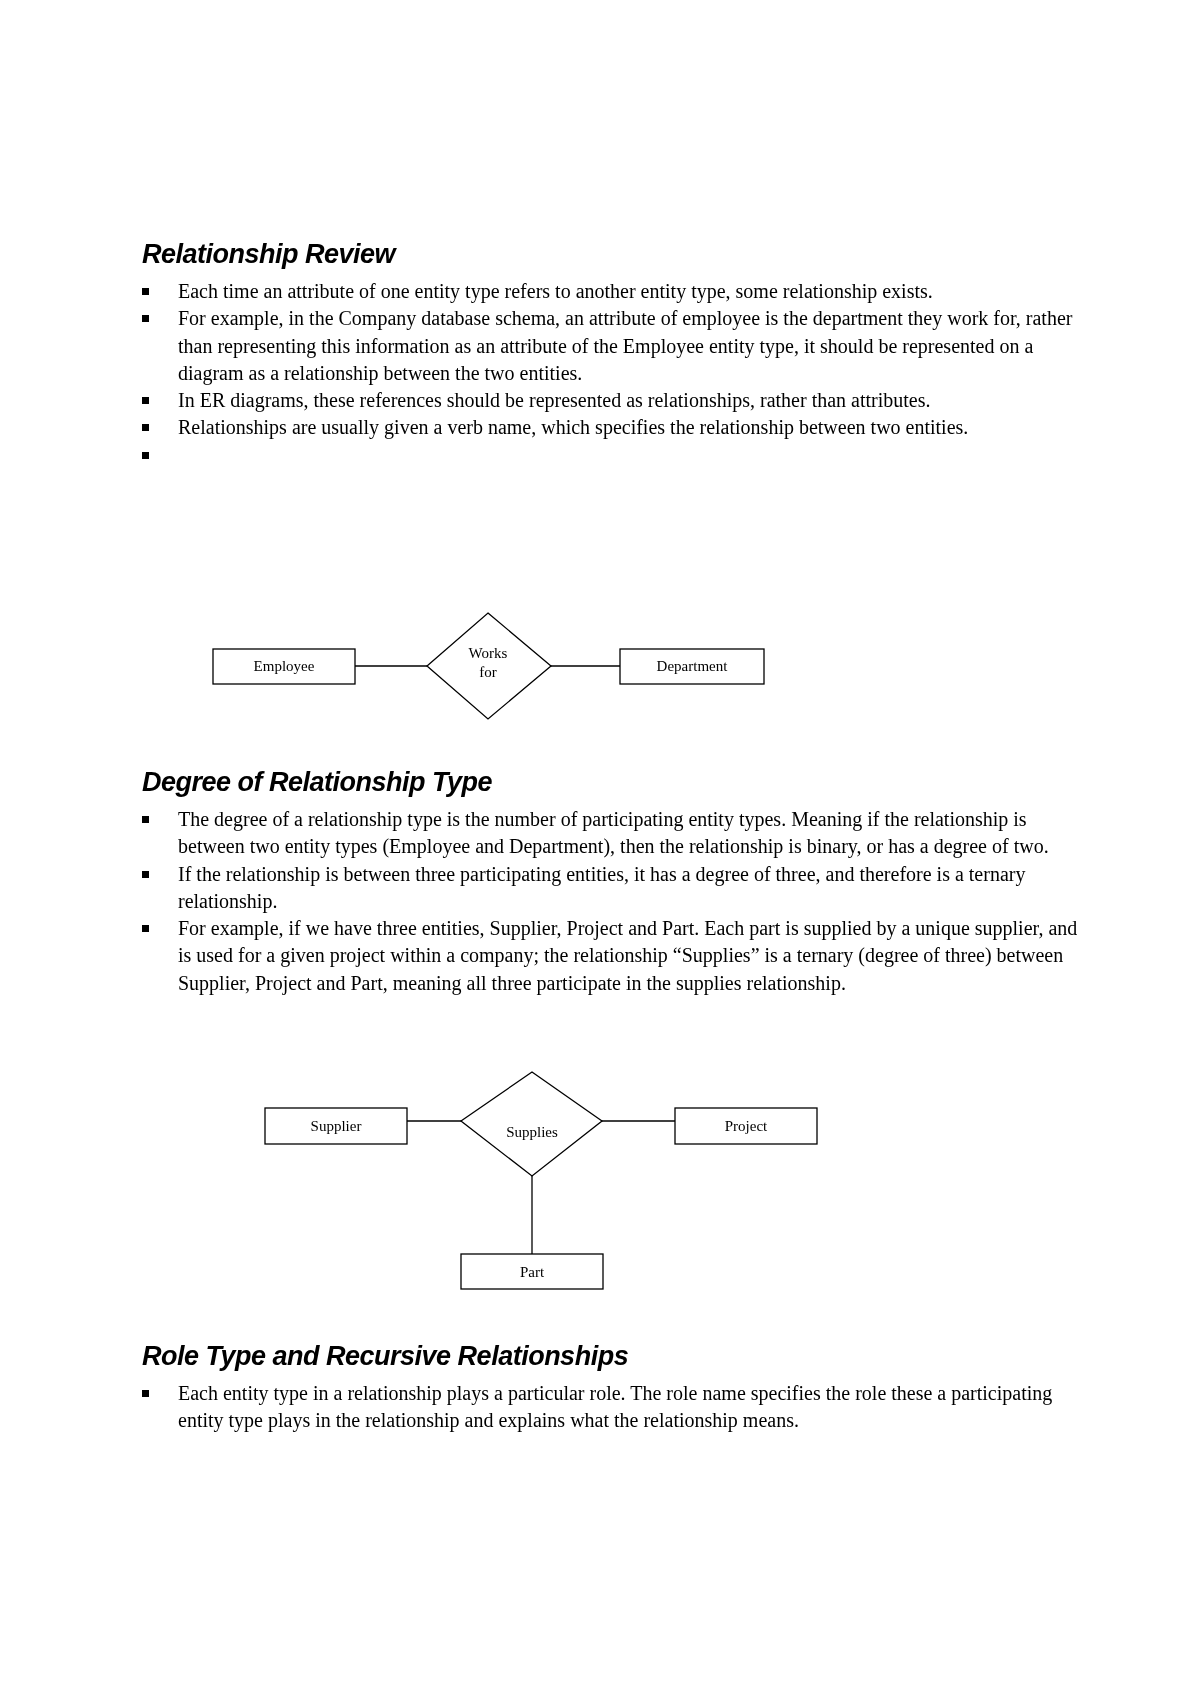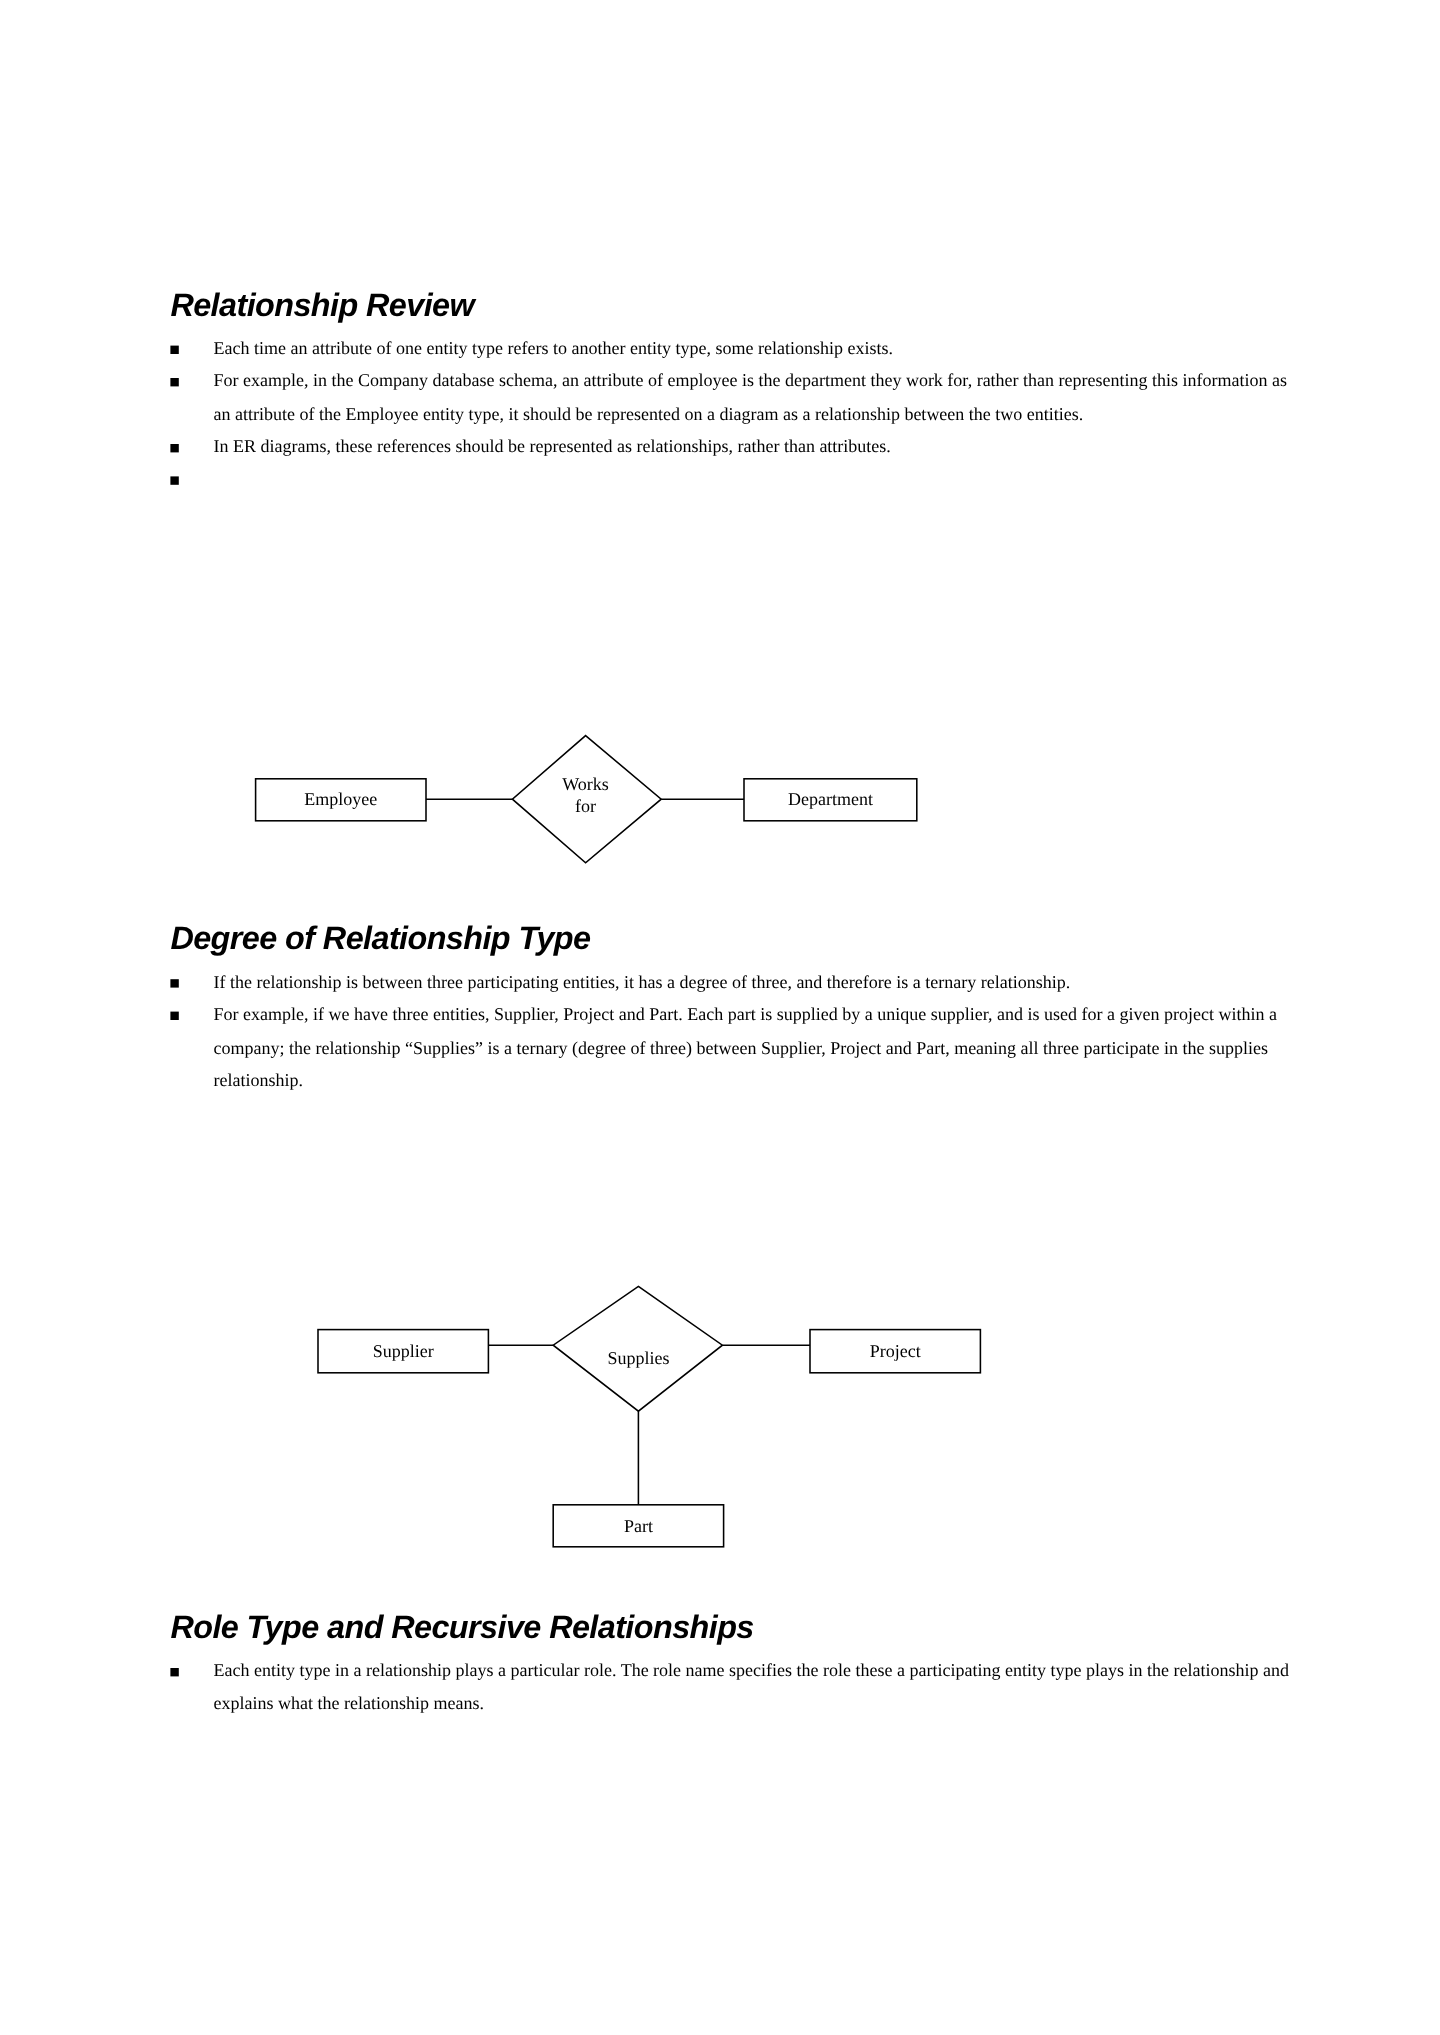--- a/index.html
+++ b/index.html
@@ -7,57 +7,59 @@
   .page { position: absolute; left: 0; top: 0; width: 1200px; height: 1500px; }
   .heading {
     position: absolute; left: 142px;
     font-family: "Liberation Sans", sans-serif;
     font-weight: bold; font-style: italic; font-size: 27px;
     letter-spacing: -0.5px; margin: 0; line-height: 32px;
   }
   .blist { position: absolute; left: 142px; width: 940px; margin: 0; padding: 0; list-style: none; }
   .blist li {
     position: relative; padding-left: 36px;
-    font-family: "Liberation Serif", serif; font-size: 15px; line-height: 27.3px;
+    font-family: "Liberation Serif", serif; font-size: 20px; line-height: 27.3px;
   }
   .blist li .bullet {
     position: absolute; left: 0; top: 10px; width: 7px; height: 7px; background: #000;
   }
   svg.diagram { position: absolute; left: 0; top: 0; overflow: visible; }
   svg text { font-family: "Liberation Serif", serif; font-size: 15px; }
 </style>
 </head>
 <body>
 
 <div class="page">
 
   <h2 class="heading" style="top:238px">Relationship Review</h2>
   <ul class="blist" style="top:278px">
     <li><span class="bullet"></span><span>Each time an attribute of one entity type refers to another entity type, some relationship exists.</span></li>
     <li><span class="bullet"></span><span>For example, in the Company database schema, an attribute of employee is the department they work for, rather than representing this information as an attribute of the Employee entity type, it should be represented on a diagram as a relationship between the two entities.</span></li>
     <li><span class="bullet"></span><span>In ER diagrams, these references should be represented as relationships, rather than attributes.</span></li>
+    <li><span class="bullet"></span><span>Relationships are usually given a verb name, which specifies the relationship between two entities.</span></li>
     <li><span class="bullet"></span></li>
   </ul>
 
   <svg class="diagram" width="1200" height="1696" style="pointer-events:none">
     <g fill="none" stroke="#000" stroke-width="1.3">
       <rect x="213" y="649" width="142" height="35"></rect>
       <line x1="355" y1="666" x2="427" y2="666"></line>
       <polygon points="488,613 551,666 488,719 427,666"></polygon>
       <line x1="551" y1="666" x2="620" y2="666"></line>
       <rect x="620" y="649" width="144" height="35"></rect>
     </g>
     <text x="284" y="671" text-anchor="middle">Employee</text>
     <text x="488" y="658" text-anchor="middle">Works</text>
     <text x="488" y="677" text-anchor="middle">for</text>
     <text x="692" y="671" text-anchor="middle">Department</text>
   </svg>
 
   <h2 class="heading" style="top:766px">Degree of Relationship Type</h2>
   <ul class="blist" style="top:806px">
+    <li><span class="bullet"></span><span>The degree of a relationship type is the number of participating entity types.  Meaning if the relationship is between two entity types (Employee and Department), then the relationship is binary, or has a degree of two.</span></li>
     <li><span class="bullet"></span><span>If the relationship is between three participating entities, it has a degree of three, and therefore is a ternary relationship.</span></li>
     <li><span class="bullet"></span><span>For example, if we have three entities, Supplier, Project and Part.  Each part is supplied by a unique supplier, and is used for a given project within a company; the relationship “Supplies” is a ternary (degree of three) between Supplier, Project and Part, meaning all three participate in the supplies relationship.</span></li>
   </ul>
 
   <svg class="diagram" width="1200" height="1696" style="pointer-events:none">
     <g fill="none" stroke="#000" stroke-width="1.3">
       <rect x="265" y="1108" width="142" height="36"></rect>
       <line x1="407" y1="1121" x2="461" y2="1121"></line>
       <polygon points="532,1072 602,1121 532,1176 461,1121"></polygon>
       <line x1="602" y1="1121" x2="675" y2="1121"></line>

